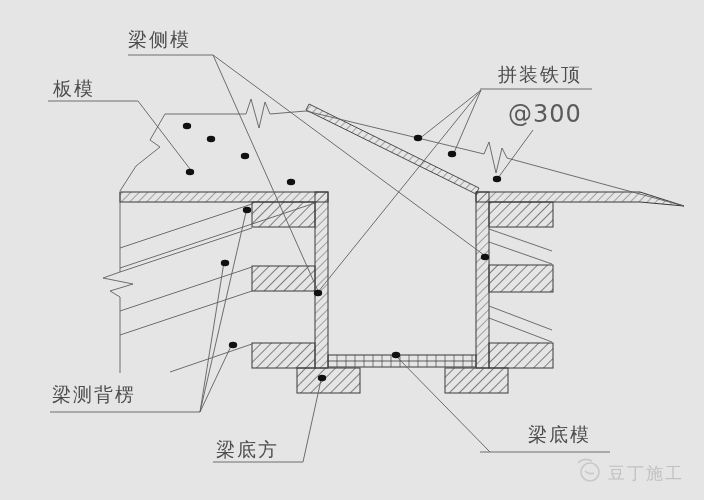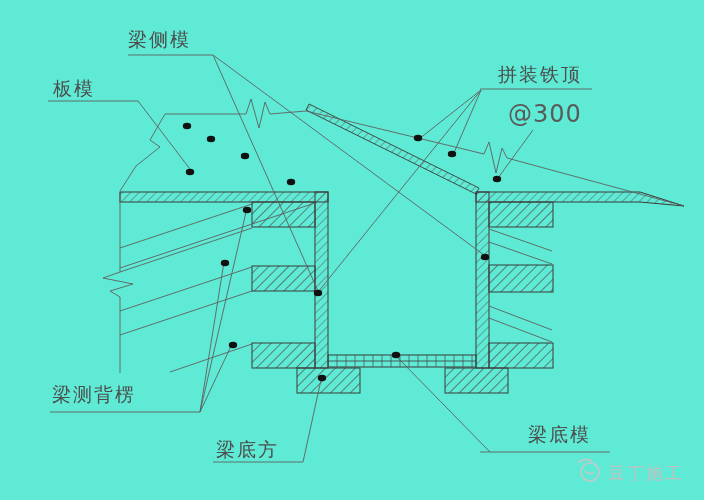--- a/index.html
+++ b/index.html
@@ -1,16 +1,16 @@
 <!DOCTYPE html>
 <html><head>
 <meta charset="utf-8">
 <style>
   html,body{margin:0;padding:0;background:#fff;}
-  .stage{position:relative;width:704px;height:500px;background:#5eead4;overflow:hidden;
+  .stage{position:relative;width:704px;height:500px;background:#e5e5e5;overflow:hidden;
          font-family:"DejaVu Sans",sans-serif;}
   svg{display:block;}
   text{font-family:"DejaVu Sans",sans-serif;}
   .lbl{fill:#4d4d4d;font-size:19px;letter-spacing:2px;}
   .lbl-big{fill:#5a5a5a;font-size:24px;letter-spacing:1px;}
   .wm{fill:#c2c2c2;font-size:17px;letter-spacing:2px;}
 </style>
 </head>
 <body>
 

